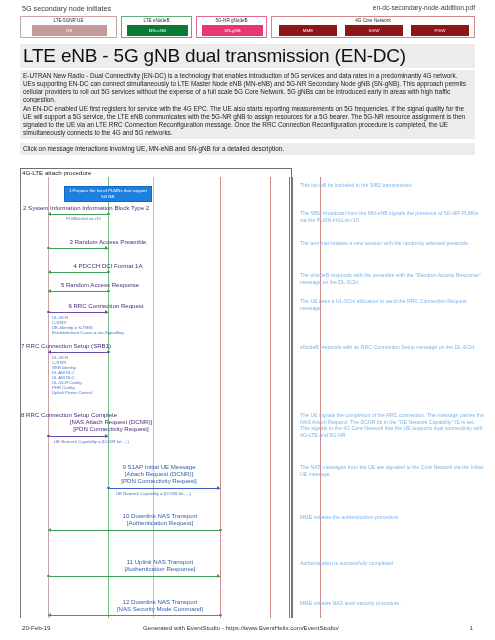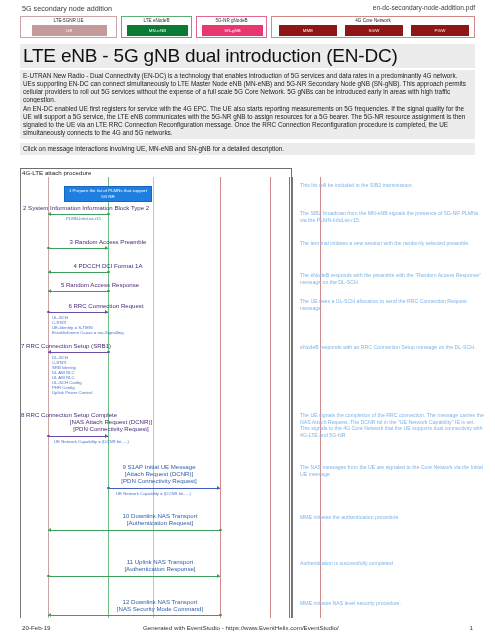--- a/index.html
+++ b/index.html
@@ -86,21 +86,21 @@
   
   .footer{position:absolute;left:0;top:620px;width:495px;height:20px;}
   .f-left{position:absolute;left:22px;top:4px;font-size:6.2px;color:#333;}
   .f-mid{position:absolute;left:143px;top:4px;font-size:6.2px;color:#333;}
   .f-right{position:absolute;right:22px;top:4px;font-size:6.2px;color:#333;}
 </style>
 </head>
 <body>
 
 <div class="pagehead">
-  <div class="ph-left">5G secondary node addition</div>
+  <div class="ph-left">5G secondary node initiates</div>
   <div class="ph-right">en-dc-secondary-node-addition.pdf</div>
 </div>
 
 <div class="actorband">
 
   <div class="grp ue" style="left:0px;width:97px;">
     <div class="grp-title">LTE-5GNR UE</div>
     <div class="actorbox ab-ue" style="left:11px;width:75px;">UE</div>
   </div>
 
@@ -115,21 +115,21 @@
   </div>
 
   <div class="grp core" style="left:251px;width:204px;">
     <div class="grp-title">4G Core Network</div>
     <div class="actorbox ab-core" style="left:7px;width:58px;">MME</div>
     <div class="actorbox ab-core" style="left:73px;width:58px;">SGW</div>
     <div class="actorbox ab-core" style="left:139px;width:58px;">PGW</div>
   </div>
 </div>
 
-<div class="doctitle">LTE eNB - 5G gNB dual introduction (EN-DC)</div>
+<div class="doctitle">LTE eNB - 5G gNB dual transmission (EN-DC)</div>
 
 <div class="intro" id="intro1">E-UTRAN New Radio - Dual Connectivity (EN-DC) is a technology that enables introduction of 5G services and data rates in a predominantly 4G network. UEs supporting EN-DC can connect simultaneously to LTE Master Node eNB (MN-eNB) and 5G-NR Secondary Node gNB (SN-gNB). This approach permits cellular providers to roll out 5G services without the expense of a full scale 5G Core Network. 5G gNBs can be introduced early in areas with high traffic congestion.</div>
 <div class="intro" id="intro2">An EN-DC enabled UE first registers for service with the 4G EPC. The UE also starts reporting measurements on 5G frequencies. If the signal quality for the UE will support a 5G service, the LTE eNB communicates with the 5G-NR gNB to assign resources for a 5G bearer. The 5G-NR resource assignment is then signaled to the UE via an LTE RRC Connection Reconfiguration message. Once the RRC Connection Reconfiguration procedure is completed, the UE simultaneously connects to the 4G and 5G networks.</div>
 <div class="intro" id="intro3">Click on message interactions involving UE, MN-eNB and SN-gNB for a detailed description.</div>
 
 <div class="seq">
 
   <div class="frame"></div>
   <div class="frame-label">4G-LTE attach procedure</div>
 

